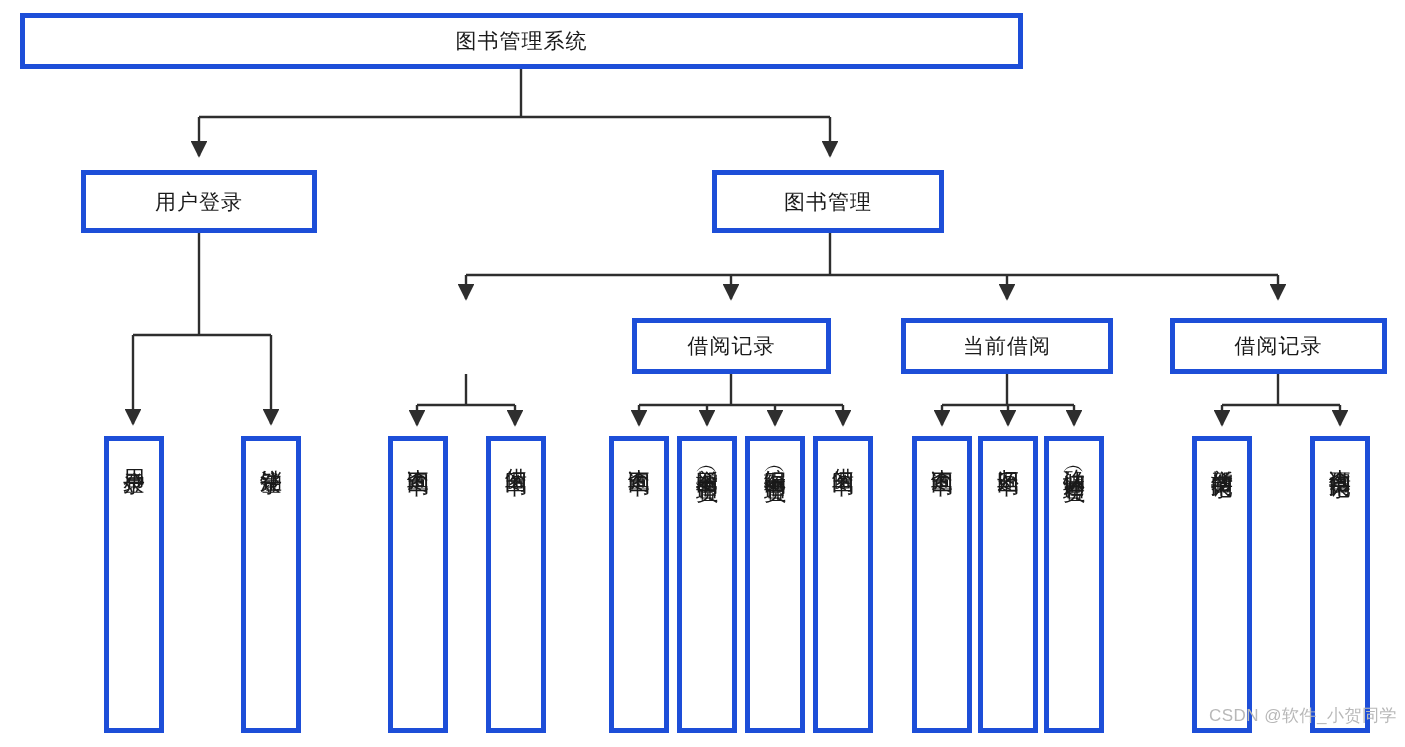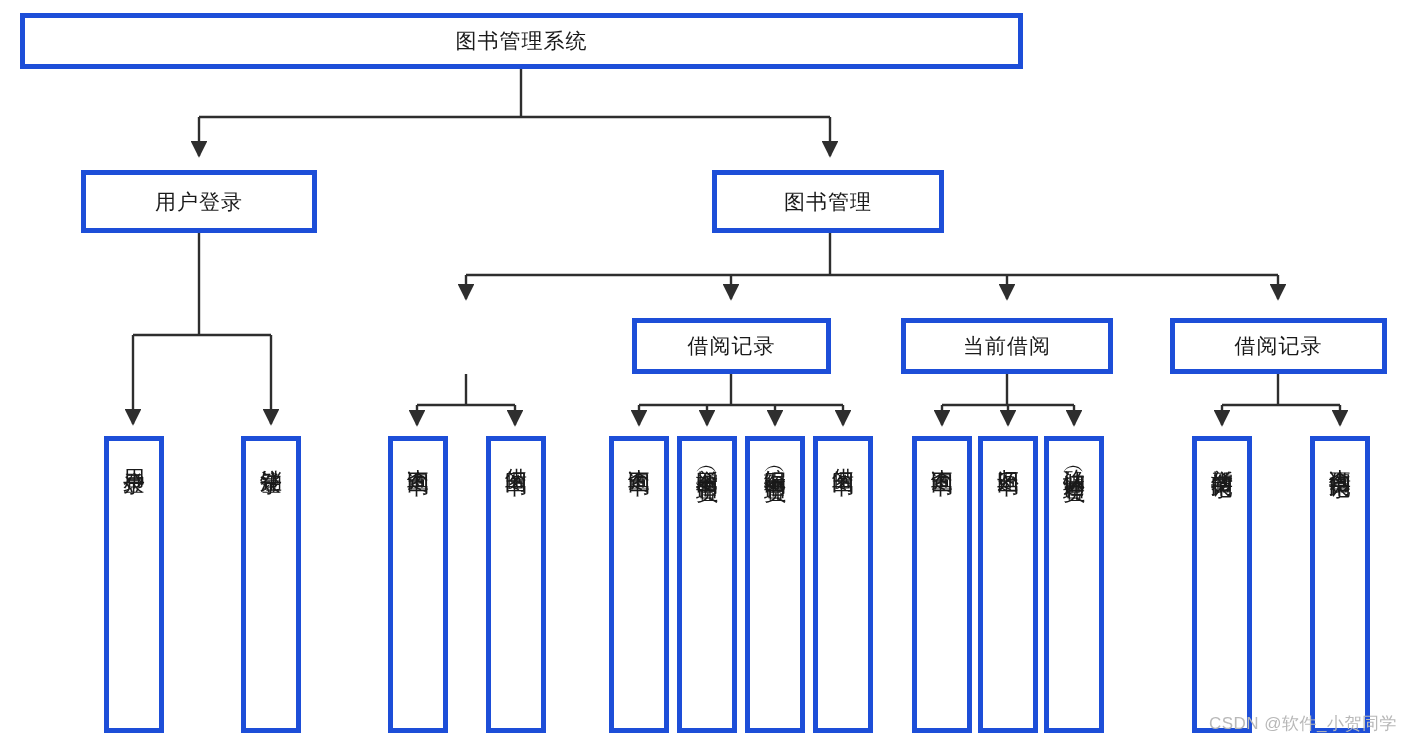--- a/index.html
+++ b/index.html
@@ -44,21 +44,21 @@
     writing-mode:vertical-rl;
     text-orientation:upright;
     font-size:22px;
     line-height:1.08;
     letter-spacing:2px;
     white-space:nowrap;
     color:#1a1a1a;
   }
   .watermark{
     position:absolute;
-    right:8px;bottom:12px;
+    right:8px;bottom:20px;
     font-size:17px;
     color:#b8b8b8;
     letter-spacing:0.5px;
     user-select:none;
   }
 </style>
 </head>
 <body>
 
 <div id="diagram-root">

